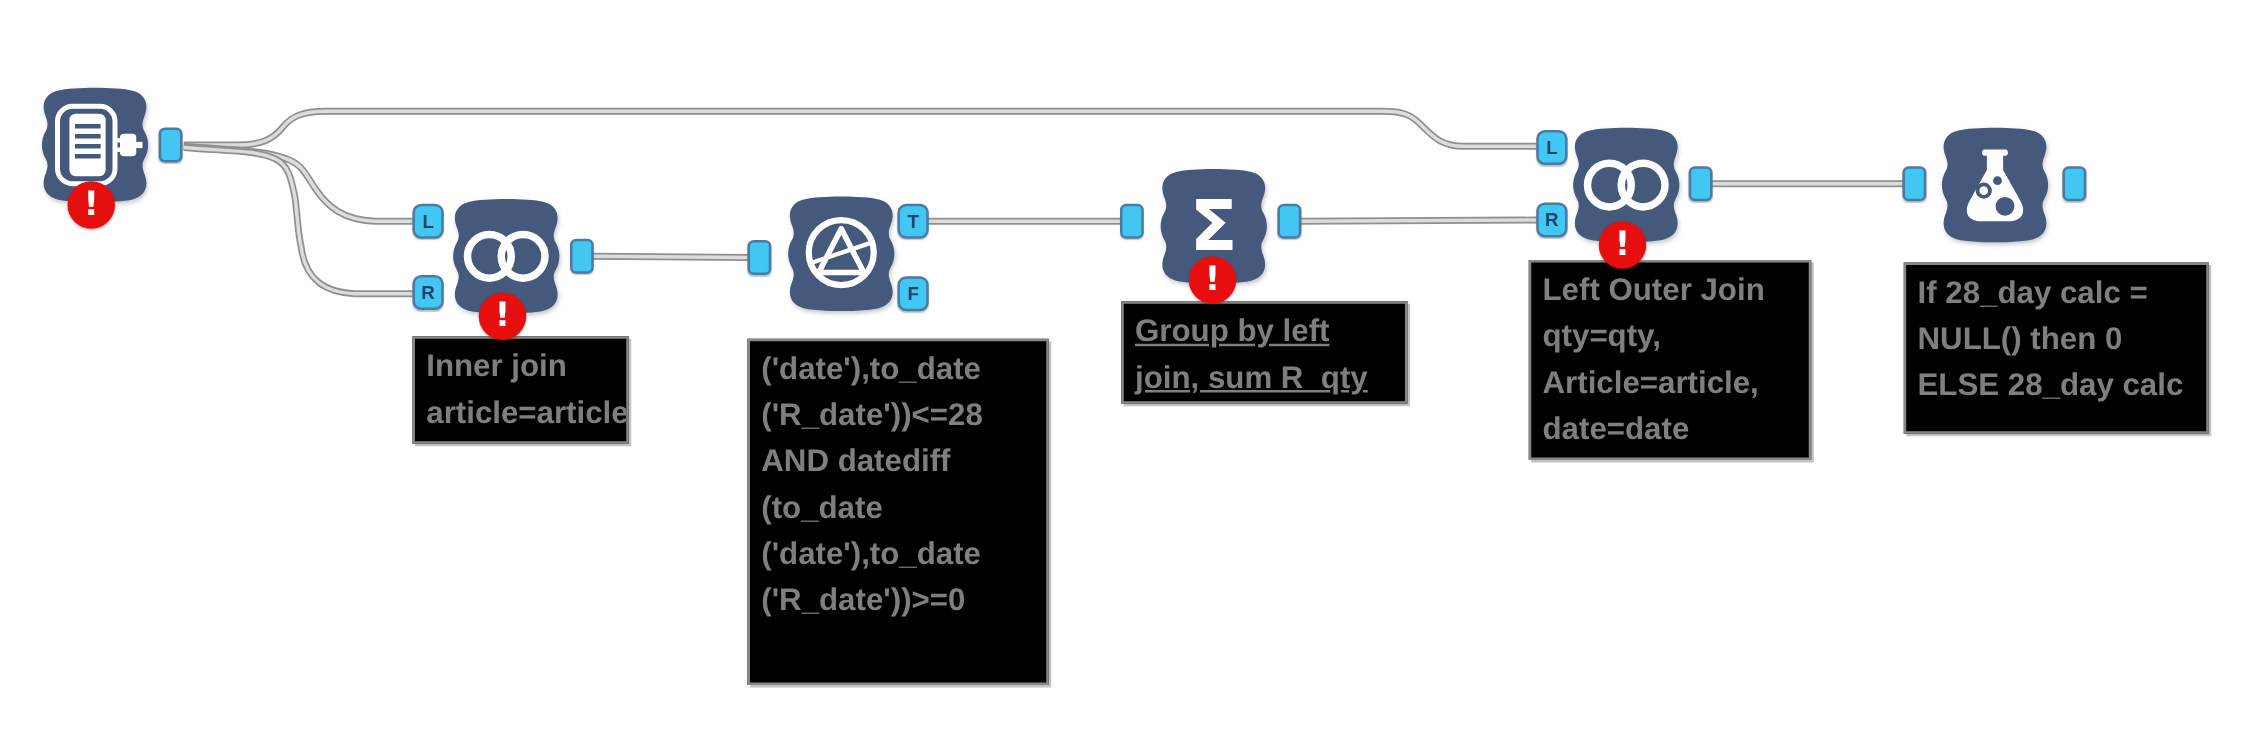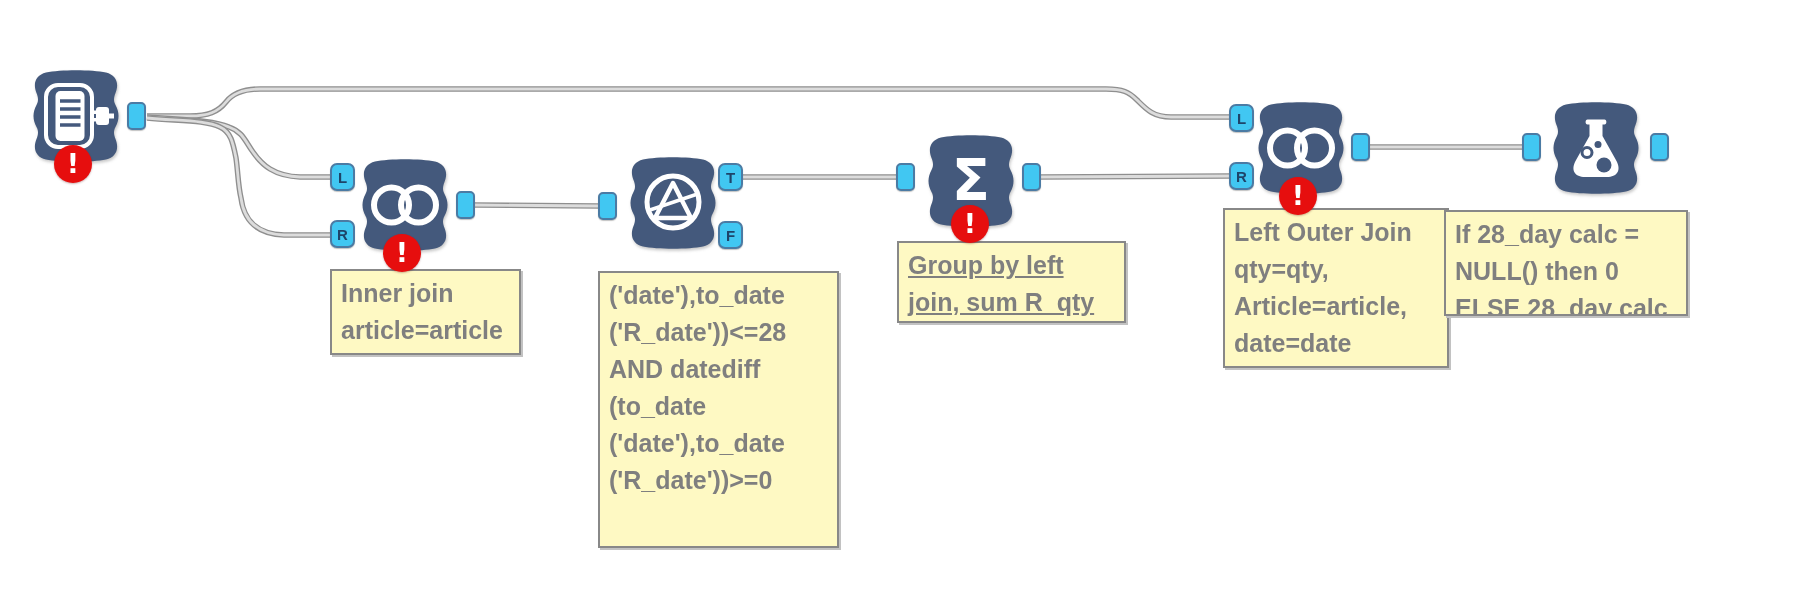--- a/index.html
+++ b/index.html
@@ -36,21 +36,21 @@
     display:flex;align-items:center;justify-content:center;
     box-shadow:0 1px 2px rgba(90,0,0,0.3);
   }
   .error-badge span{
     font:bold 27px/27px "DejaVu Sans",sans-serif;color:#ffffff;
     transform:translateY(-1px);
   }
 
   .annotation{
     position:absolute;z-index:2;box-sizing:border-box;
-    background:#fef9c3;border:2px solid #888888;
+    background:#000000;border:2px solid #888888;
     box-shadow:2px 2px 0 #c2c2c2;
     padding:4px 9px;
     color:#7f7f7f;font:bold 25px/37px "Liberation Sans",sans-serif;
     white-space:nowrap;overflow:hidden;
   }
 </style>
 </head>
 <body>
 
 <div id="canvas">
@@ -196,21 +196,21 @@
   <div class="error-badge" style="left:383px;top:234px;">
       <span>!</span>
     </div>
   <div class="error-badge" style="left:951px;top:205px;">
       <span>!</span>
     </div>
   <div class="error-badge" style="left:1279px;top:177px;">
       <span>!</span>
     </div>
 
-  <div class="annotation" style="left:330px;top:269px;width:191px;height:86px;">
+  <div class="annotation" style="left:330px;top:269px;width:173px;height:86px;">
     <div>Inner join</div>
     <div>article=article</div>
   </div>
 
   <div class="annotation" style="left:598px;top:271px;width:241px;height:277px;">
     <div>('date'),to_date</div>
     <div>('R_date'))&lt;=28</div>
     <div>AND datediff</div>
     <div>(to_date</div>
     <div>('date'),to_date</div>
@@ -222,19 +222,19 @@
     <div>join, sum R_qty</div>
   </div>
 
   <div class="annotation" style="left:1223px;top:208px;width:226px;height:160px;">
     <div>Left Outer Join</div>
     <div>qty=qty,</div>
     <div>Article=article,</div>
     <div>date=date</div>
   </div>
 
-  <div class="annotation" style="left:1444px;top:210px;width:244px;height:106px;">
+  <div class="annotation" style="left:1523px;top:210px;width:244px;height:137px;">
     <div>If 28_day calc =</div>
     <div>NULL() then 0</div>
     <div>ELSE 28_day calc</div>
   </div>
 
 </div>
 
 </body></html>

